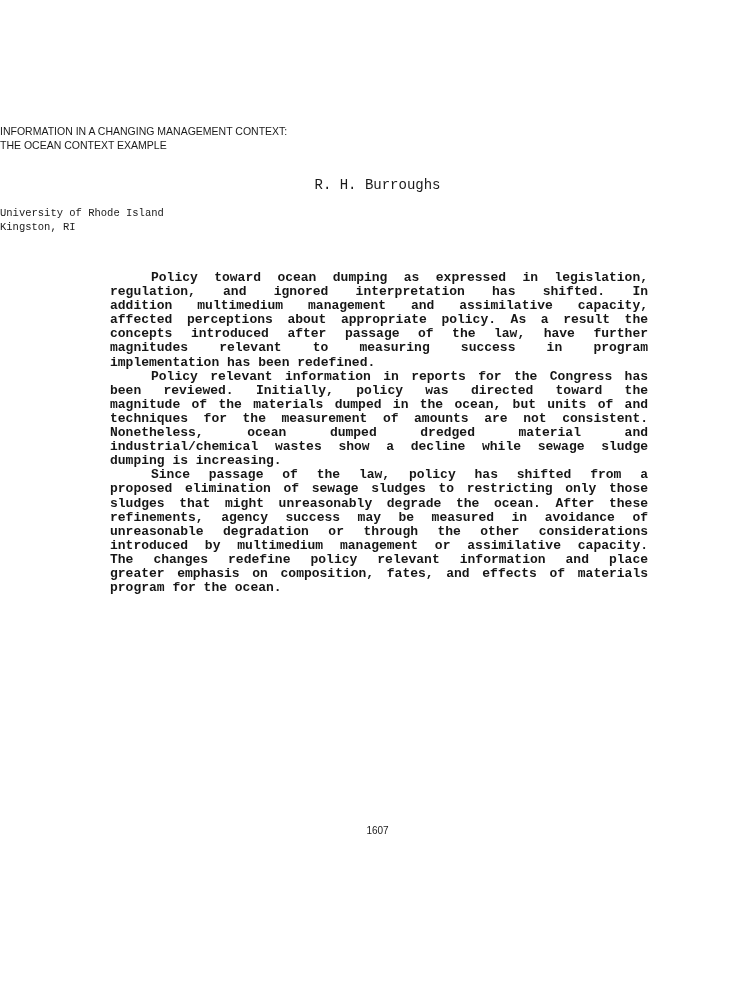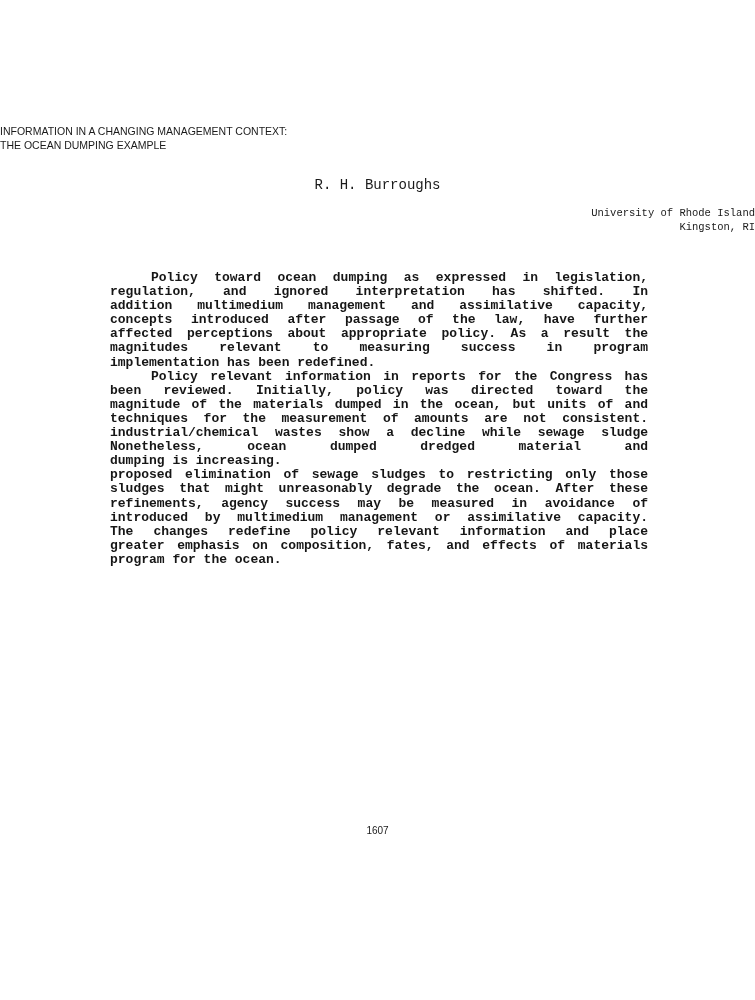--- a/index.html
+++ b/index.html
@@ -39,21 +39,21 @@
       top: 178px;
       font-family: "Liberation Mono", "DejaVu Sans Mono", monospace;
       font-size: 14px;
       line-height: 14px;
       color: #1a1a1a;
       white-space: pre;
     }
     .affil {
       position: absolute;
       left: 0; width: 755px;
-      text-align: right;
+      text-align: left;
       top: 206px;
       font-family: "Liberation Mono", "DejaVu Sans Mono", monospace;
       font-size: 10.5px;
       line-height: 14px;
       color: #1a1a1a;
     }
     .affil div { white-space: pre; }
     .abstract {
       position: absolute;
       left: 110px;
@@ -87,56 +87,58 @@
       color: #1a1a1a;
     }
   </style>
 </head>
 <body>
 
 <div class="page">
 
   <div class="title">
     <div>INFORMATION IN A CHANGING MANAGEMENT CONTEXT:</div>
-    <div>THE OCEAN DUMPING EXAMPLE</div>
+    <div>THE OCEAN CONTEXT EXAMPLE</div>
   </div>
 
   <div class="author">R. H. Burroughs</div>
 
   <div class="affil">
     <div>University of Rhode Island</div>
     <div>Kingston, RI</div>
   </div>
 
   <div class="abstract">
 
     <div>
       <div class="line indent">Policy toward ocean dumping as expressed in legislation,</div>
       <div class="line">regulation, and ignored interpretation has shifted.  In</div>
       <div class="line">addition multimedium management and assimilative capacity,</div>
+      <div class="line">affected perceptions about appropriate policy.  As a result the</div>
       <div class="line">concepts introduced after passage of the law, have further</div>
-      <div class="line">affected perceptions about appropriate policy.  As a result the</div>
       <div class="line">magnitudes relevant to measuring success in program</div>
       <div class="line last">implementation has been redefined.</div>
     </div>
 
     <div>
       <div class="line indent">Policy relevant information in reports for the Congress has</div>
       <div class="line">been reviewed.  Initially, policy was directed toward the</div>
       <div class="line">magnitude of the materials dumped in the ocean, but units of and</div>
       <div class="line">techniques for the measurement of amounts are not consistent.</div>
+      <div class="line">Nonetheless, ocean dumped dredged material and</div>
       <div class="line">industrial/chemical wastes show a decline while sewage sludge</div>
-      <div class="line">Nonetheless, ocean dumped dredged material and</div>
       <div class="line last">dumping is increasing.</div>
     </div>
 
     <div>
+      <div class="line indent">Since passage of the law, policy has shifted from a</div>
       <div class="line">proposed elimination of sewage sludges to restricting only those</div>
       <div class="line">sludges that might unreasonably degrade the ocean.  After these</div>
       <div class="line">refinements, agency success may be measured in avoidance of</div>
+      <div class="line">unreasonable degradation or through the other considerations</div>
       <div class="line">introduced by multimedium management or assimilative capacity.</div>
       <div class="line">The changes redefine policy relevant information and place</div>
       <div class="line">greater emphasis on composition, fates, and effects of materials</div>
       <div class="line last">program for the ocean.</div>
     </div>
   </div>
 
   <div class="page-number">1607</div>
 
 </div>

